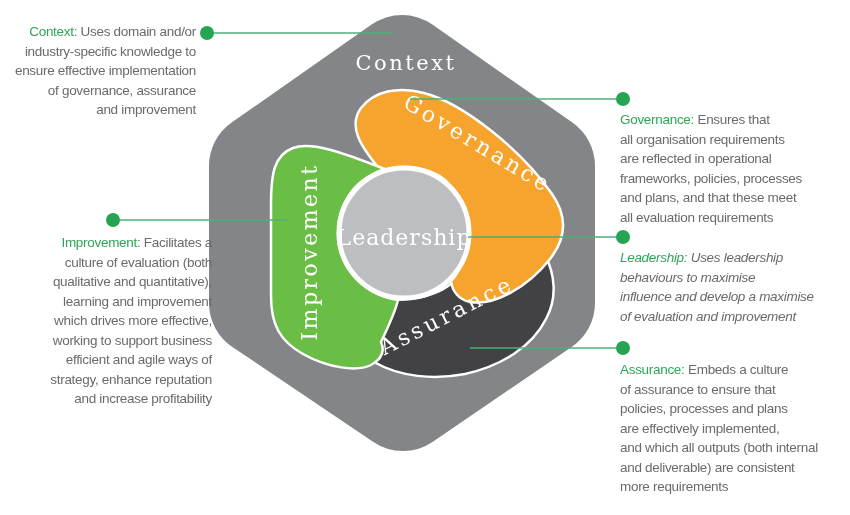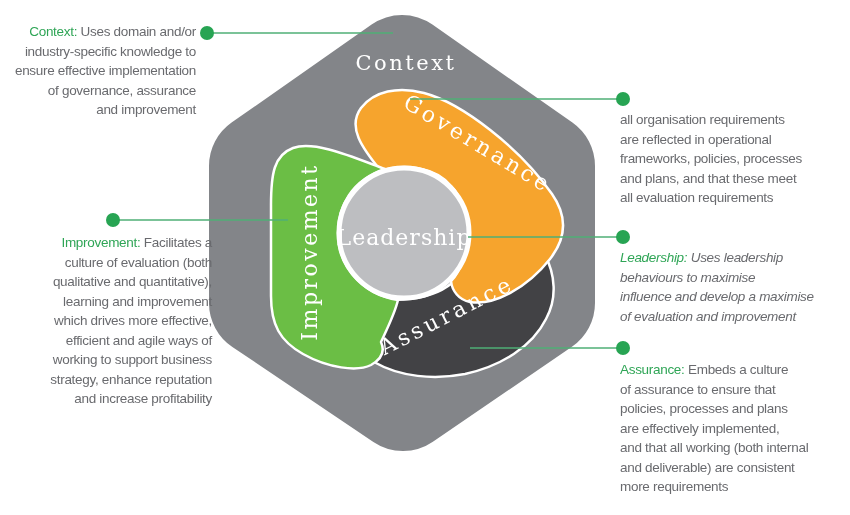--- a/index.html
+++ b/index.html
@@ -90,49 +90,50 @@
 
   <div class="callout align-right" style="left:0;top:22;width:196px;top:22px;">
     <div class="cline"><span class="lbl">Context:</span><span> Uses domain and/or</span></div>
     <div class="cline">industry-specific knowledge to</div>
     <div class="cline">ensure effective implementation</div>
     <div class="cline">of governance, assurance</div>
     <div class="cline">and improvement</div>
   </div>
 
   <div class="callout" style="left:620px;top:110px;width:228px;">
+    <div class="cline"><span class="lbl">Governance:</span><span> Ensures that</span></div>
     <div class="cline">all organisation requirements</div>
     <div class="cline">are reflected in operational</div>
     <div class="cline">frameworks, policies, processes</div>
     <div class="cline">and plans, and that these meet</div>
     <div class="cline">all evaluation requirements</div>
   </div>
 
   <div class="callout" style="left:620px;top:248px;width:228px;font-style:italic;">
     <div class="cline"><span class="lbl">Leadership:</span><span> Uses leadership</span></div>
     <div class="cline">behaviours to maximise</div>
     <div class="cline">influence and develop a maximise</div>
     <div class="cline">of evaluation and improvement</div>
   </div>
 
   <div class="callout" style="left:620px;top:360px;width:228px;">
     <div class="cline"><span class="lbl">Assurance:</span><span> Embeds a culture</span></div>
     <div class="cline">of assurance to ensure that</div>
     <div class="cline">policies, processes and plans</div>
     <div class="cline">are effectively implemented,</div>
-    <div class="cline">and that all working (both internal</div>
+    <div class="cline">and which all outputs (both internal</div>
     <div class="cline">and deliverable) are consistent</div>
     <div class="cline">more requirements</div>
   </div>
 
   <div class="callout align-right" style="left:12px;top:233px;width:200px;">
     <div class="cline"><span class="lbl">Improvement:</span><span> Facilitates a</span></div>
     <div class="cline">culture of evaluation (both</div>
     <div class="cline">qualitative and quantitative),</div>
     <div class="cline">learning and improvement</div>
     <div class="cline">which drives more effective,</div>
+    <div class="cline">working to support business</div>
     <div class="cline">efficient and agile ways of</div>
-    <div class="cline">working to support business</div>
     <div class="cline">strategy, enhance reputation</div>
     <div class="cline">and increase profitability</div>
   </div>
 
 </div>
 
 </body></html>

